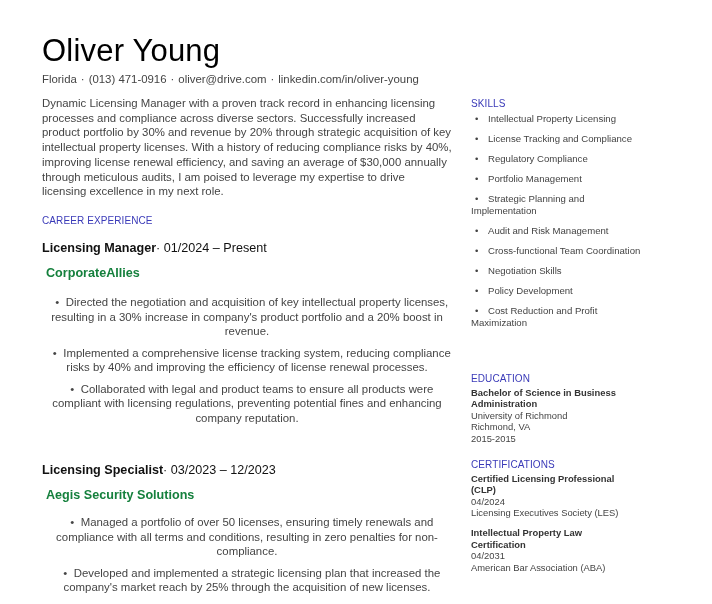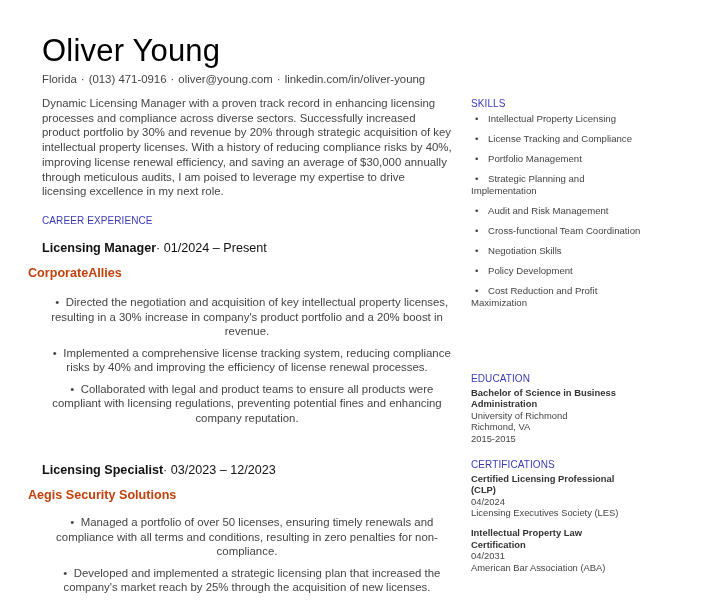--- a/index.html
+++ b/index.html
@@ -4,39 +4,39 @@
 <style>
   html, body { margin: 0; padding: 0; background: #ffffff; }
   body { width: 712px; height: 604px; overflow: hidden; position: relative; font-family: "Liberation Sans", sans-serif; color: #333; }
   .name { position: absolute; left: 42px; top: 32px; font-size: 31px; color: #000000; letter-spacing: 0.2px; font-weight: 500; margin: 0; line-height: 38px; }
   .contact { position: absolute; left: 42px; top: 73px; font-size: 11.4px; color: #444; white-space: nowrap; }
   .contact span.sep { margin: 0 4px; }
   .summary { position: absolute; left: 42px; top: 96px; width: 410px; font-size: 11.4px; line-height: 14.7px; color: #444; margin: 0; }
   .sec-title { position: absolute; font-size: 10px; color: #3a3ab8; margin: 0; font-weight: normal; letter-spacing: 0.1px; }
   .job-title { position: absolute; left: 42px; font-size: 12.6px; color: #111; white-space: nowrap; }
   .job-title b { font-weight: bold; }
-  .company { position: absolute; left: 28px; font-size: 12.6px; color: #c2410c; font-weight: bold; }
+  .company { position: absolute; left: 46px; font-size: 12.6px; color: #15803d; font-weight: bold; }
   .bullets { position: absolute; left: 42px; width: 410px; margin: 0; padding: 0; list-style: none; font-size: 11.4px; line-height: 14.5px; color: #444; text-align: center; }
   .bullets li { margin: 0 0 7px 0; }
   .bullets li .dot { display: inline-block; width: 20px; padding-left: 3px; box-sizing: border-box; }
   .right { position: absolute; left: 471px; width: 180px; }
   .skills { margin: 0; padding: 0; list-style: none; font-size: 9.6px; line-height: 12px; color: #444; }
   .skills li { margin-bottom: 8px; }
   .skills li .dot { display: inline-block; width: 17px; padding-left: 4px; box-sizing: border-box; }
   .edu, .cert { font-size: 9.4px; line-height: 11.6px; color: #444; }
   .edu b, .cert b { color: #333; }
   .cert-item { margin-bottom: 8px; }
 </style>
 </head>
 <body>
 
 <h1 class="name">Oliver Young</h1>
 
 <div class="contact">
-  <span>Florida</span><span class="sep">·</span><span>(013) 471-0916</span><span class="sep">·</span><span>oliver@young.com</span><span class="sep">·</span><span>linkedin.com/in/oliver-young</span>
+  <span>Florida</span><span class="sep">·</span><span>(013) 471-0916</span><span class="sep">·</span><span>oliver@drive.com</span><span class="sep">·</span><span>linkedin.com/in/oliver-young</span>
 </div>
 
 <p class="summary">Dynamic Licensing Manager with a proven track record in enhancing licensing processes and compliance across diverse sectors. Successfully increased product portfolio by 30% and revenue by 20% through strategic acquisition of key intellectual property licenses. With a history of reducing compliance risks by 40%, improving license renewal efficiency, and saving an average of $30,000 annually through meticulous audits, I am poised to leverage my expertise to drive licensing excellence in my next role.</p>
 
 <h2 class="sec-title" style="left:42px; top:215px;">CAREER EXPERIENCE</h2>
 
 <div class="job-title" style="top:241px;"><b>Licensing Manager</b><span>· 01/2024 – Present</span></div>
 <div class="company" style="top:266px;">CorporateAllies</div>
 <ul class="bullets" style="top:295px;">
   <li><span class="dot">•</span><span>Directed the negotiation and acquisition of key intellectual property licenses, resulting in a 30% increase in company's product portfolio and a 20% boost in revenue.</span></li>
@@ -49,20 +49,21 @@
 <ul class="bullets" style="top:515px;">
   <li><span class="dot">•</span><span>Managed a portfolio of over 50 licenses, ensuring timely renewals and compliance with all terms and conditions, resulting in zero penalties for non-compliance.</span></li>
   <li><span class="dot">•</span><span>Developed and implemented a strategic licensing plan that increased the company's market reach by 25% through the acquisition of new licenses.</span></li>
 </ul>
 
 <div class="right" style="top:98px;">
   <h2 class="sec-title" style="position:static; margin-bottom:4px;">SKILLS</h2>
   <ul class="skills">
     <li><span class="dot">•</span><span>Intellectual Property Licensing</span></li>
     <li><span class="dot">•</span><span>License Tracking and Compliance</span></li>
+    <li><span class="dot">•</span><span>Regulatory Compliance</span></li>
     <li><span class="dot">•</span><span>Portfolio Management</span></li>
     <li><span class="dot">•</span><span>Strategic Planning and Implementation</span></li>
     <li><span class="dot">•</span><span>Audit and Risk Management</span></li>
     <li><span class="dot">•</span><span>Cross-functional Team Coordination</span></li>
     <li><span class="dot">•</span><span>Negotiation Skills</span></li>
     <li><span class="dot">•</span><span>Policy Development</span></li>
     <li><span class="dot">•</span><span>Cost Reduction and Profit Maximization</span></li>
   </ul>
 </div>
 

